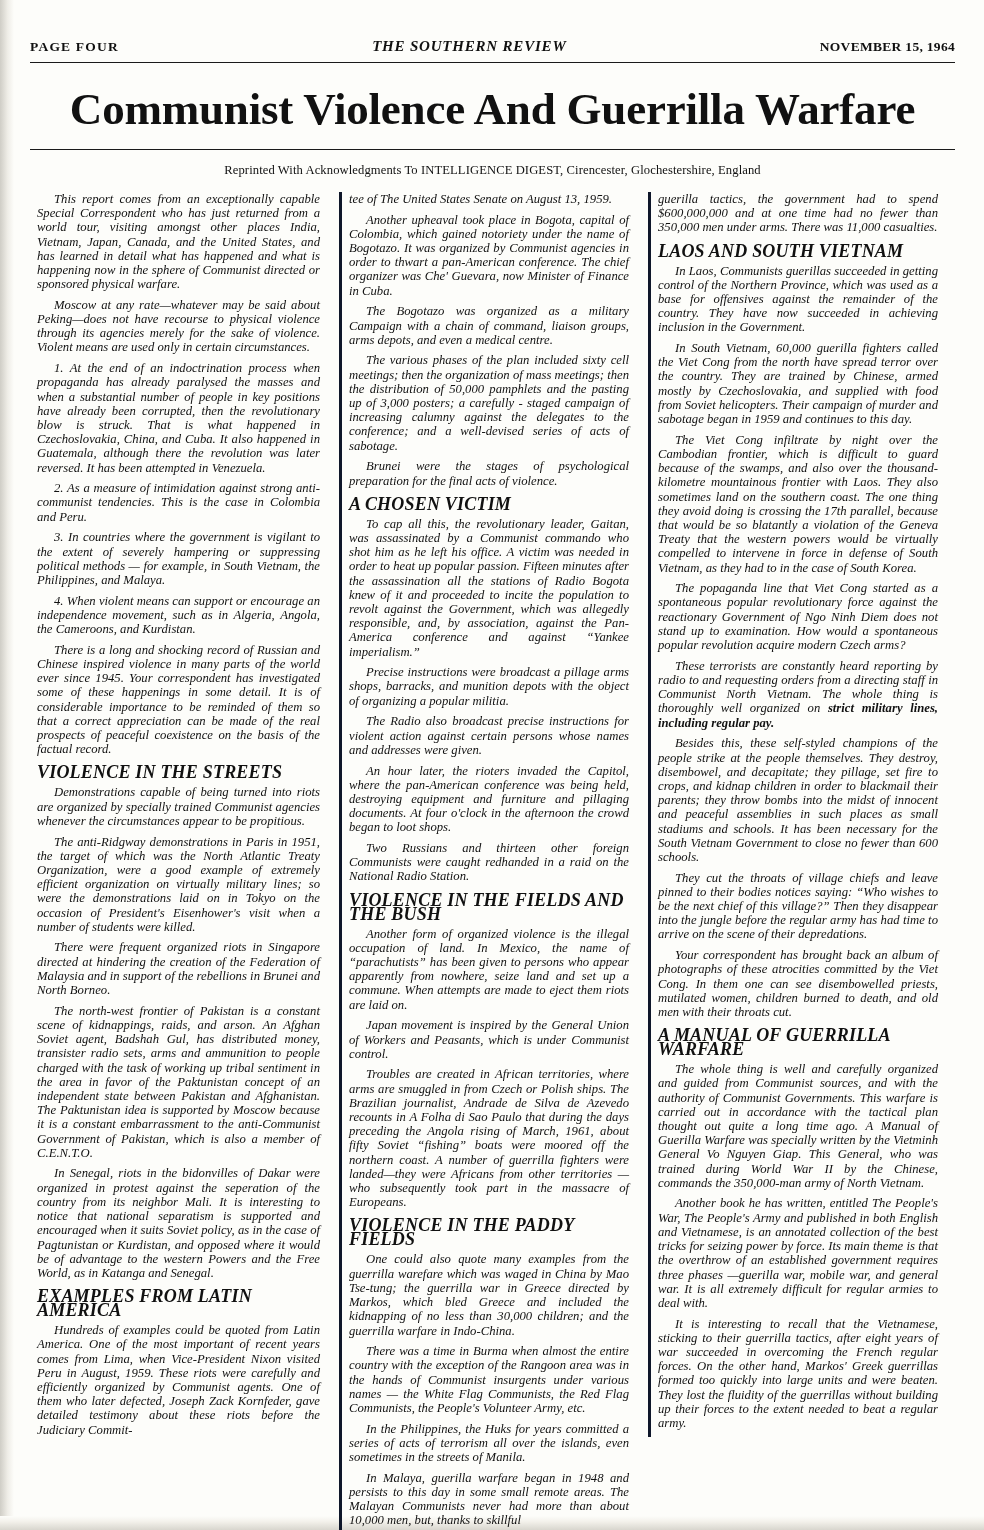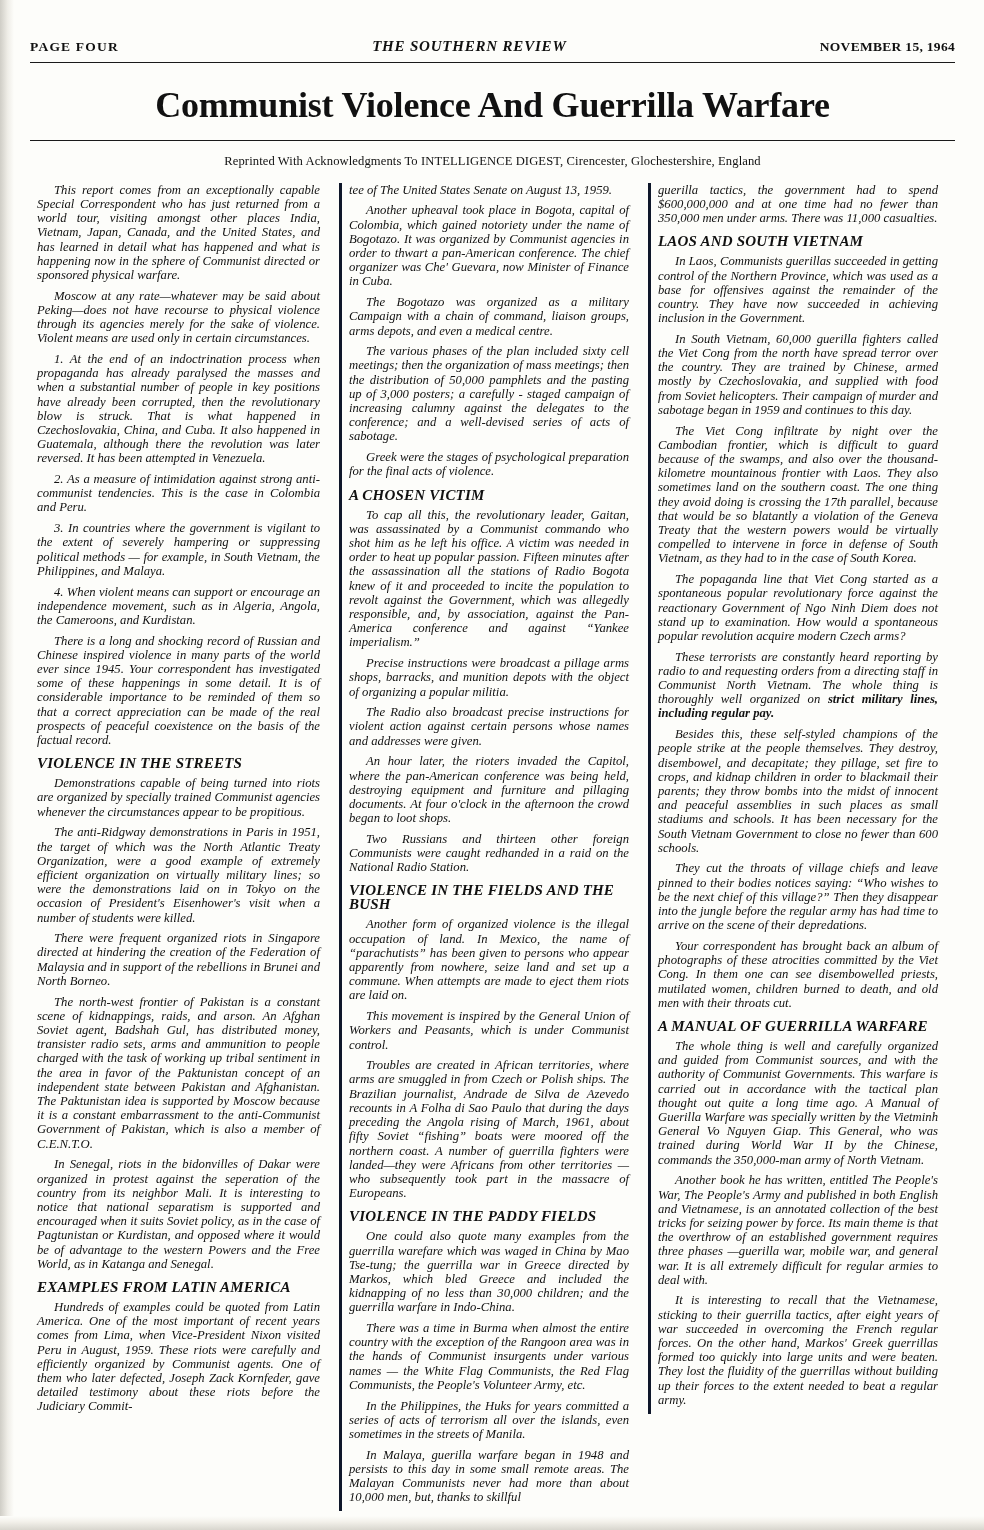--- a/index.html
+++ b/index.html
@@ -64,21 +64,21 @@
     font-size: 13.5px;
     letter-spacing: 0.3px;
   }
   .rule-thin {
     border-top: 1.4px solid #1a1a1a;
     margin-top: 7px;
   }
 
   .headline {
     text-align: center;
-    font-size: 36px;
+    font-size: 45px;
     font-weight: bold;
     letter-spacing: -0.2px;
     margin: 24px 0 4px 0;
     font-family: "Liberation Serif", serif;
     line-height: 1.02;
   }
   .rule-under-head {
     border-top: 1.1px solid #1a1a1a;
     margin: 16px 0 0 0;
   }
@@ -110,21 +110,21 @@
     line-height: 14.2px;
     text-align: justify;
     text-indent: 17px;
     font-family: "Liberation Serif", serif;
     -webkit-hyphens: auto;
     hyphens: auto;
   }
   .col p.noindent { text-indent: 0; }
   .col h3 {
     margin: 9px 0 6px 0;
-    font-size: 15px;
+    font-size: 18px;
     font-weight: bold;
     letter-spacing: 0.2px;
     line-height: 14px;
     text-transform: none;
   }
   .boldrun { font-weight: bold; }
 </style>
 </head>
 <body>
 
@@ -163,30 +163,30 @@
           <p>The north-west frontier of Pakistan is a constant scene of kidnappings, raids, and arson. An Afghan Soviet agent, Badshah Gul, has distributed money, transister radio sets, arms and ammunition to people charged with the task of working up tribal sentiment in the area in favor of the Paktunistan concept of an independent state between Pakistan and Afghanistan. The Paktunistan idea is supported by Moscow because it is a constant embarrassment to the anti-Communist Government of Pakistan, which is also a member of C.E.N.T.O.</p>
           <p>In Senegal, riots in the bidonvilles of Dakar were organized in protest against the seperation of the country from its neighbor Mali. It is interesting to notice that national separatism is supported and encouraged when it suits Soviet policy, as in the case of Pagtunistan or Kurdistan, and opposed where it would be of advantage to the western Powers and the Free World, as in Katanga and Senegal.</p>
           <h3>EXAMPLES FROM LATIN AMERICA</h3>
           <p>Hundreds of examples could be quoted from Latin America. One of the most important of recent years comes from Lima, when Vice-President Nixon visited Peru in August, 1959. These riots were carefully and efficiently organized by Communist agents. One of them who later defected, Joseph Zack Kornfeder, gave detailed testimony about these riots before the Judiciary Commit-</p>
         </div>
       <div class="col">
           <p class="noindent">tee of The United States Senate on August 13, 1959.</p>
           <p>Another upheaval took place in Bogota, capital of Colombia, which gained notoriety under the name of Bogotazo. It was organized by Communist agencies in order to thwart a pan-American conference. The chief organizer was Che' Guevara, now Minister of Finance in Cuba.</p>
           <p>The Bogotazo was organized as a military Campaign with a chain of command, liaison groups, arms depots, and even a medical centre.</p>
           <p>The various phases of the plan included sixty cell meetings; then the organization of mass meetings; then the distribution of 50,000 pamphlets and the pasting up of 3,000 posters; a carefully - staged campaign of increasing calumny against the delegates to the conference; and a well-devised series of acts of sabotage.</p>
-          <p>Greek were the stages of psychological preparation for the final acts of violence.</p>
+          <p>Brunei were the stages of psychological preparation for the final acts of violence.</p>
           <h3>A CHOSEN VICTIM</h3>
           <p>To cap all this, the revolutionary leader, Gaitan, was assassinated by a Communist commando who shot him as he left his office. A victim was needed in order to heat up popular passion. Fifteen minutes after the assassination all the stations of Radio Bogota knew of it and proceeded to incite the population to revolt against the Government, which was allegedly responsible, and, by association, against the Pan-America conference and against “Yankee imperialism.”</p>
           <p>Precise instructions were broadcast a pillage arms shops, barracks, and munition depots with the object of organizing a popular militia.</p>
           <p>The Radio also broadcast precise instructions for violent action against certain persons whose names and addresses were given.</p>
           <p>An hour later, the rioters invaded the Capitol, where the pan-American conference was being held, destroying equipment and furniture and pillaging documents. At four o'clock in the afternoon the crowd began to loot shops.</p>
           <p>Two Russians and thirteen other foreign Communists were caught redhanded in a raid on the National Radio Station.</p>
           <h3>VIOLENCE IN THE FIELDS AND THE BUSH</h3>
           <p>Another form of organized violence is the illegal occupation of land. In Mexico, the name of “parachutists” has been given to persons who appear apparently from nowhere, seize land and set up a commune. When attempts are made to eject them riots are laid on.</p>
-          <p>This movement is inspired by the General Union of Workers and Peasants, which is under Communist control.</p>
+          <p>Japan movement is inspired by the General Union of Workers and Peasants, which is under Communist control.</p>
           <p>Troubles are created in African territories, where arms are smuggled in from Czech or Polish ships. The Brazilian journalist, Andrade de Silva de Azevedo recounts in A Folha di Sao Paulo that during the days preceding the Angola rising of March, 1961, about fifty Soviet “fishing” boats were moored off the northern coast. A number of guerrilla fighters were landed—they were Africans from other territories — who subsequently took part in the massacre of Europeans.</p>
           <h3>VIOLENCE IN THE PADDY FIELDS</h3>
           <p>One could also quote many examples from the guerrilla warefare which was waged in China by Mao Tse-tung; the guerrilla war in Greece directed by Markos, which bled Greece and included the kidnapping of no less than 30,000 children; and the guerrilla warfare in Indo-China.</p>
           <p>There was a time in Burma when almost the entire country with the exception of the Rangoon area was in the hands of Communist insurgents under various names — the White Flag Communists, the Red Flag Communists, the People's Volunteer Army, etc.</p>
           <p>In the Philippines, the Huks for years committed a series of acts of terrorism all over the islands, even sometimes in the streets of Manila.</p>
           <p>In Malaya, guerilla warfare began in 1948 and persists to this day in some small remote areas. The Malayan Communists never had more than about 10,000 men, but, thanks to skillful</p>
         </div>
       <div class="col">
           <p class="noindent">guerilla tactics, the government had to spend $600,000,000 and at one time had no fewer than 350,000 men under arms. There was 11,000 casualties.</p>
           <h3>LAOS AND SOUTH VIETNAM</h3>

